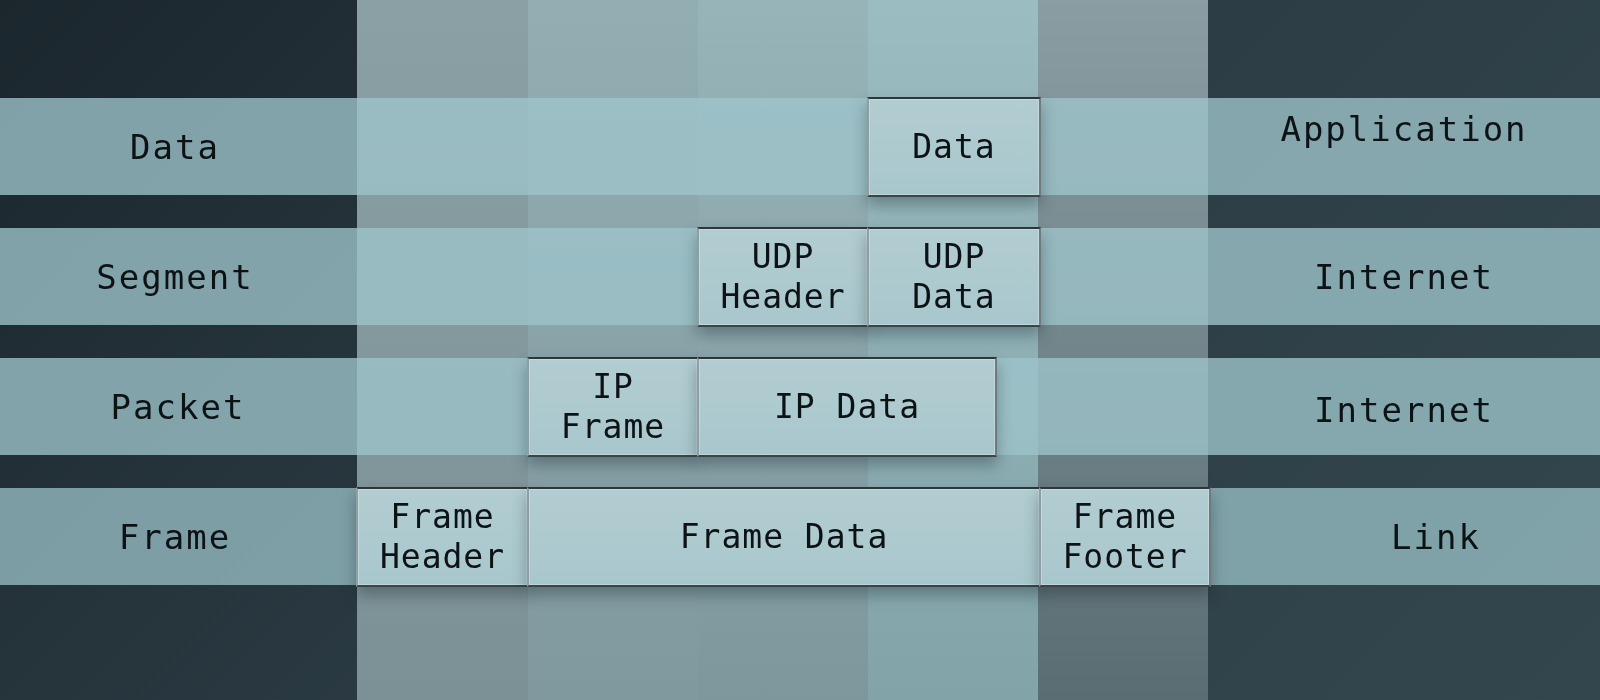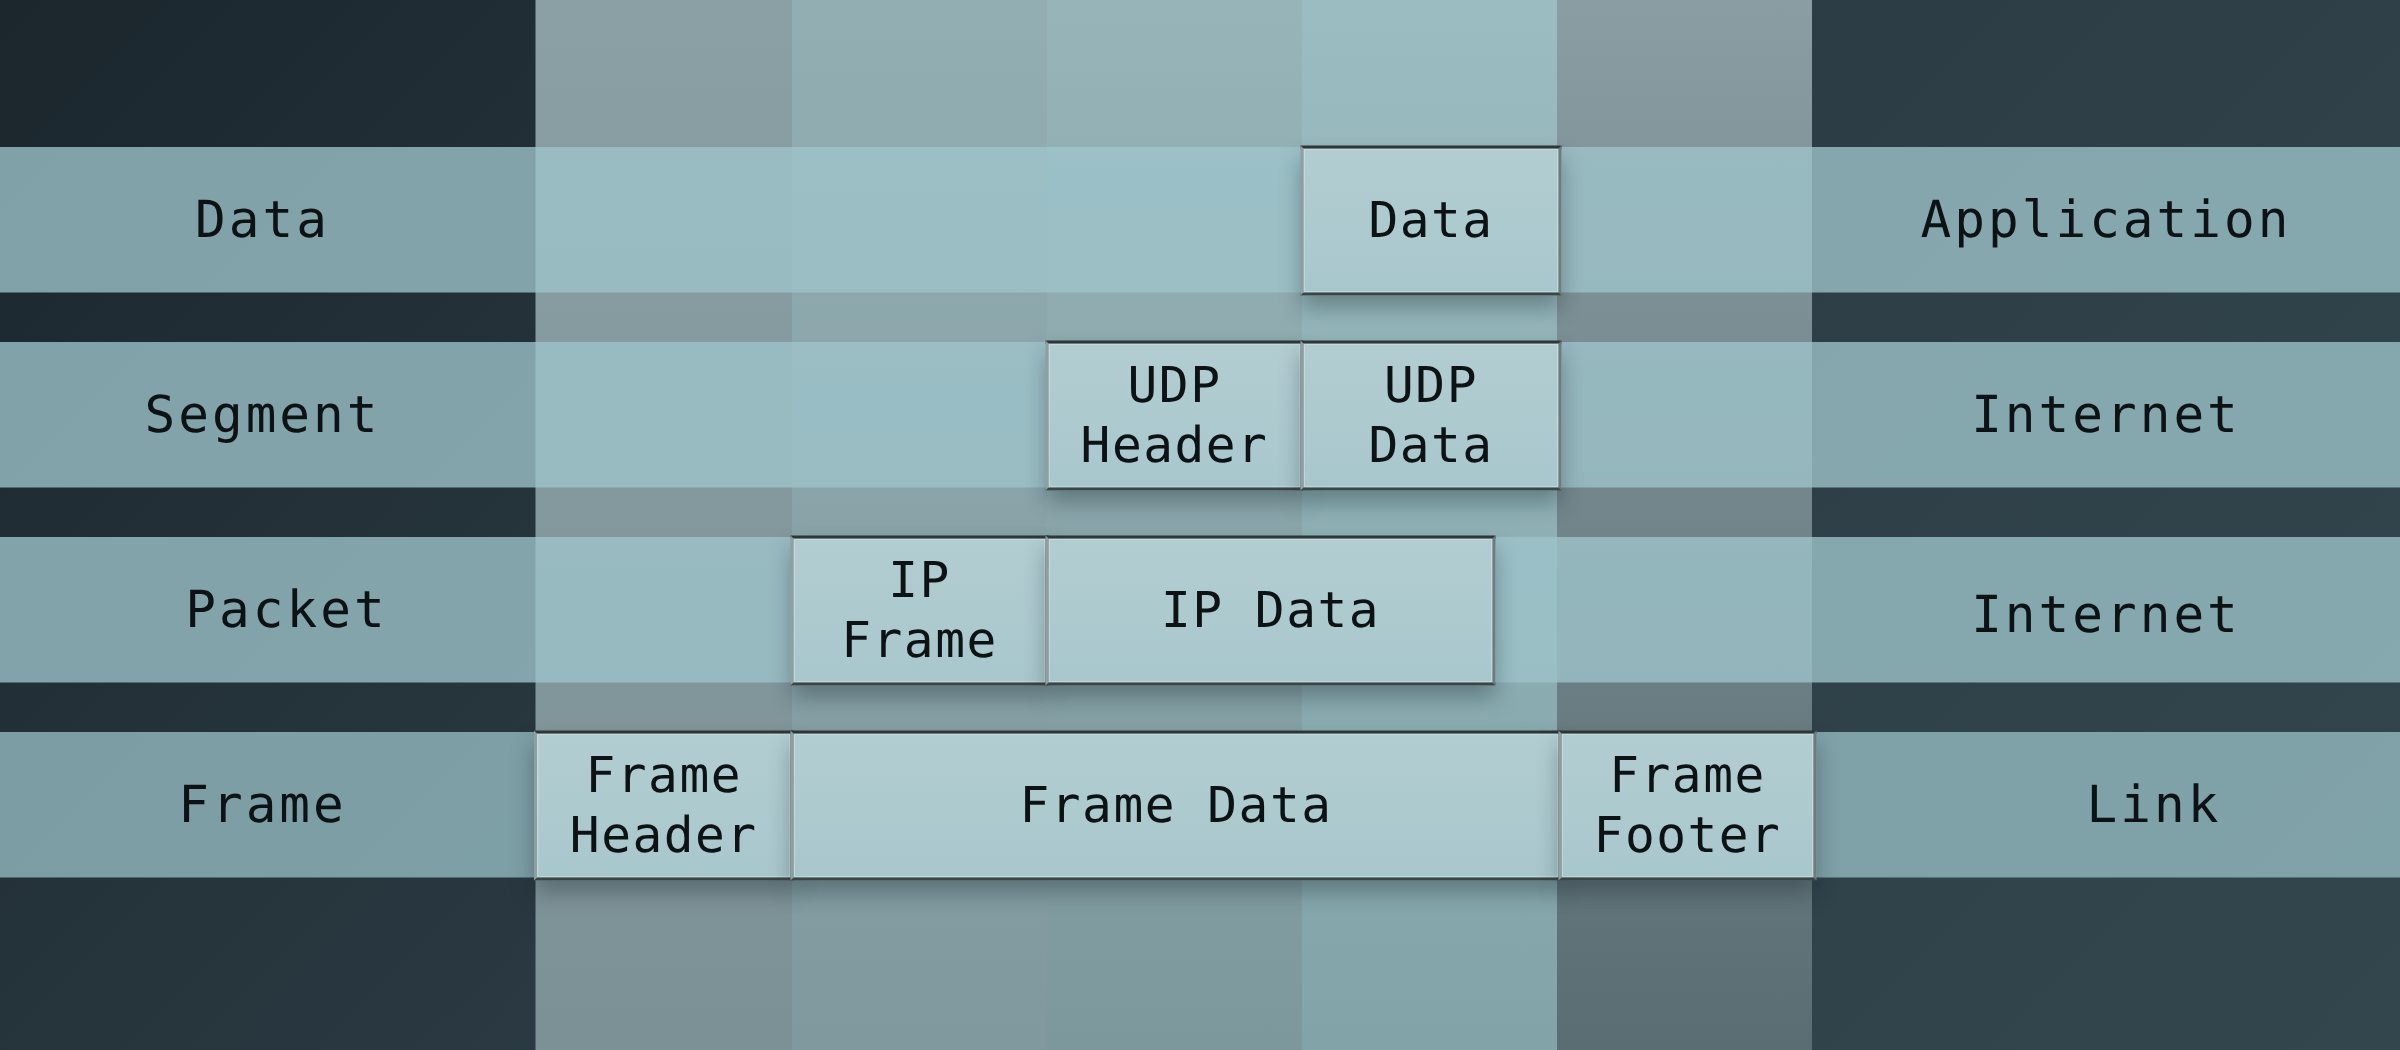--- a/index.html
+++ b/index.html
@@ -26,24 +26,24 @@
 <div class="col" style="left:868px;width:170px;background:linear-gradient(180deg,#9bbcc1,#82a4a9);"></div>
 <div class="col" style="left:1038px;width:170px;background:linear-gradient(180deg,#8a9da2,#5a6d73);"></div>
 
 <div class="row" style="top:98px;height:97px;background:rgba(158,196,203,.78);"></div>
 <div class="row" style="top:228px;height:97px;background:rgba(158,196,203,.78);"></div>
 <div class="row" style="top:358px;height:97px;background:rgba(158,196,203,.78);"></div>
 <div class="row" style="top:488px;height:97px;background:rgba(150,188,195,.78);"></div>
 
 <div class="lbl" style="left:0;width:350px;top:98px;height:97px;">Data</div>
 <div class="lbl" style="left:0;width:350px;top:228px;height:97px;">Segment</div>
-<div class="lbl" style="left:16px;width:350px;top:358px;height:97px;">Packet</div>
+<div class="lbl" style="left:3px;width:350px;top:358px;height:97px;">Packet</div>
 <div class="lbl" style="left:0;width:350px;top:488px;height:97px;">Frame</div>
 
-<div class="lbl" style="left:1208px;width:392px;top:98px;height:97px;">Application</div>
+<div class="lbl" style="left:1208px;width:392px;top:80px;height:97px;">Application</div>
 <div class="lbl" style="left:1208px;width:392px;top:228px;height:97px;">Internet</div>
 <div class="lbl" style="left:1208px;width:392px;top:361px;height:97px;">Internet</div>
 <div class="lbl" style="left:1208px;width:392px;top:488px;height:97px;margin-left:32px;">Link</div>
 
 <div class="box" style="left:867px;top:97px;width:174px;height:100px;">
     <span>Data</span>
   </div>
 
 <div class="box" style="left:697px;top:227px;width:172px;height:100px;">
     <span>UDP

